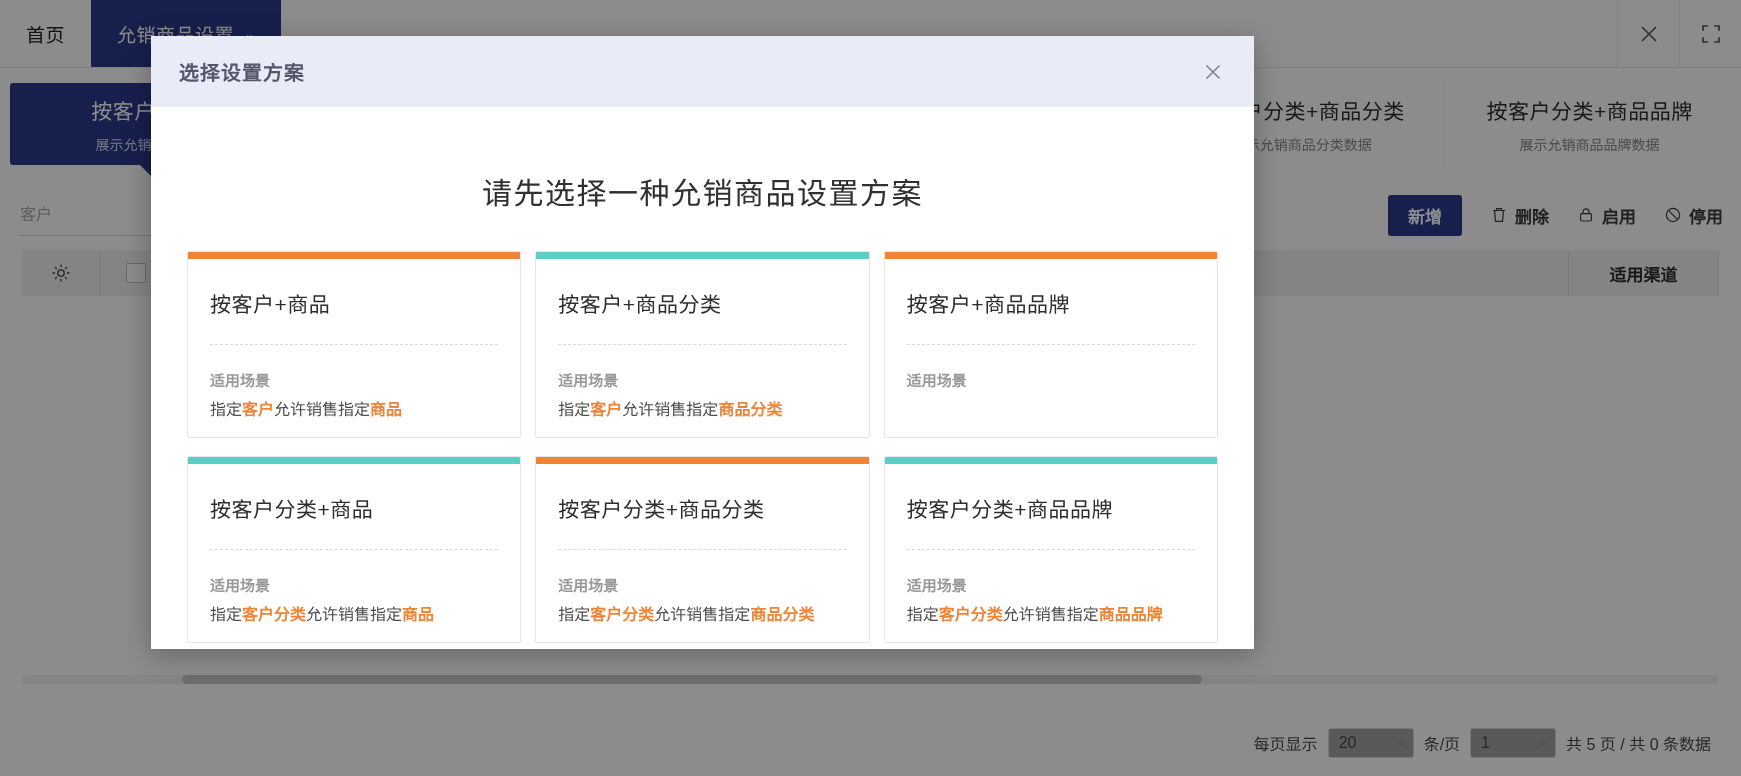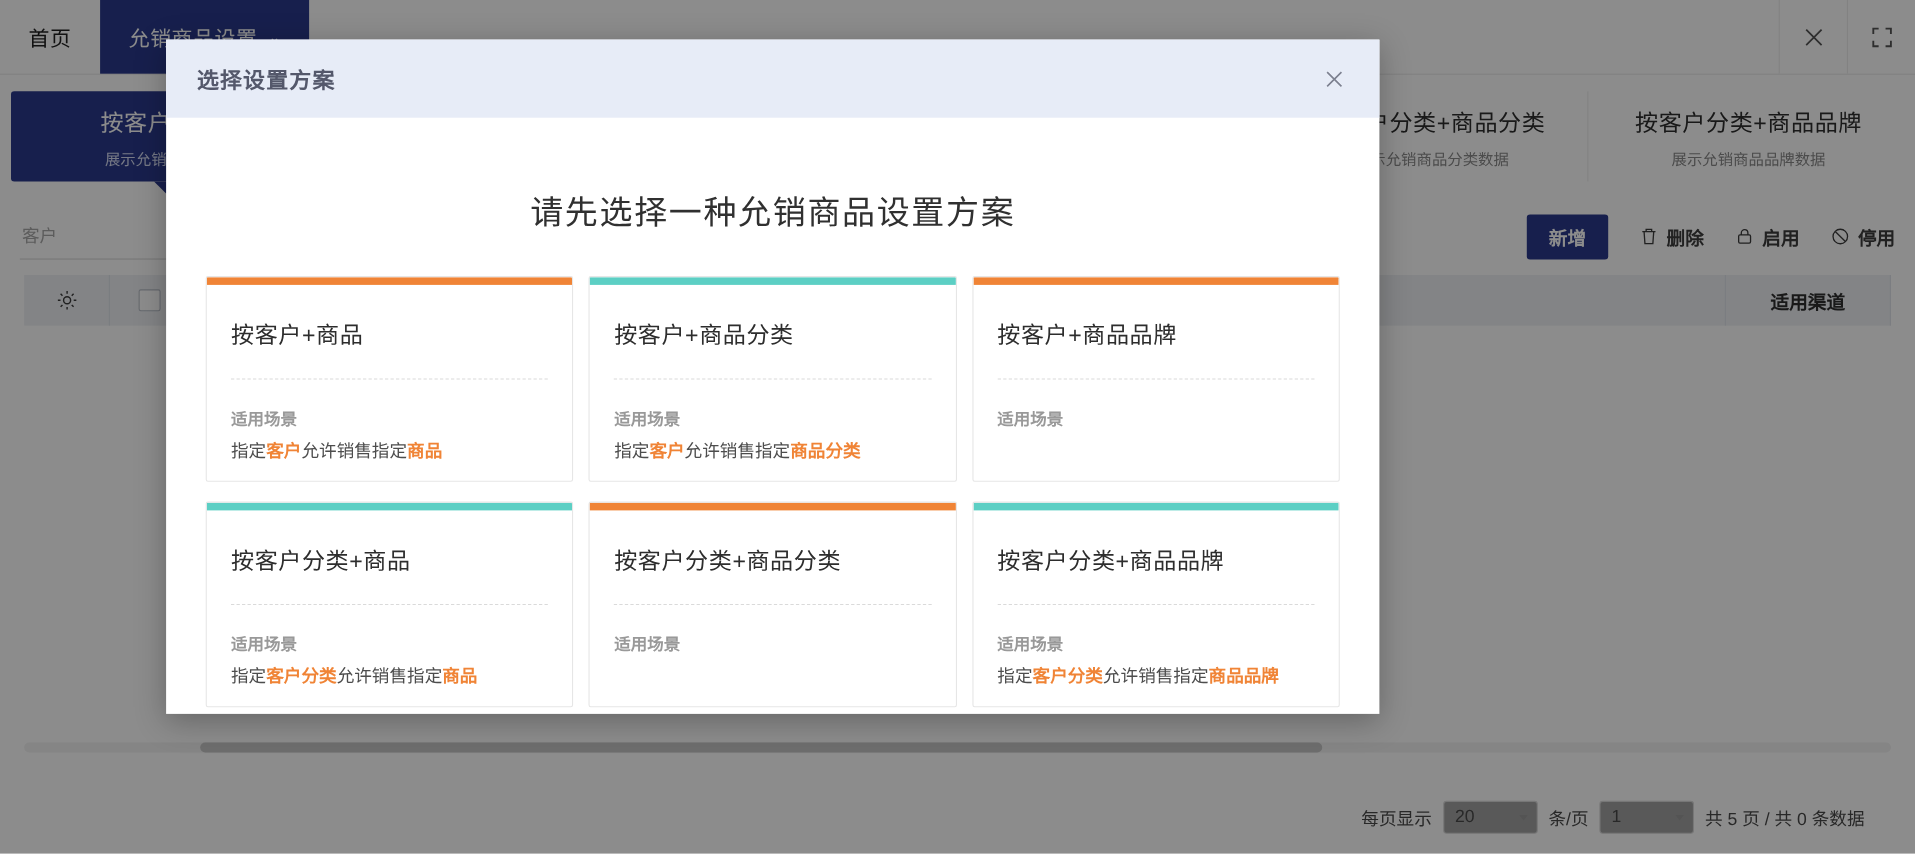--- a/index.html
+++ b/index.html
@@ -190,21 +190,21 @@
     width: 1020px;
     top: 0;
     height: 9px;
     background: #c6c6c6;
     border-radius: 5px;
   }
 
   
   .footer {
     position: absolute;
-    left: 0; right: 16px; bottom: 0;
+    left: 0; right: 0; bottom: 0;
     height: 66px;
     display: flex;
     align-items: center;
     justify-content: flex-end;
     padding-right: 30px;
     gap: 10px;
     font-size: 16px;
     color: #4a4a4a;
     margin-left: 24px;
   }
@@ -503,20 +503,23 @@
         <div class="oc-desc">
           <span>指定</span><b>客户分类</b><span>允许销售指定</span><b>商品</b>
         </div>
       </div>
 
       <div class="opt-card">
         <div class="topbar" style="background: rgb(240, 132, 54);"></div>
         <div class="oc-title">按客户分类+商品分类</div>
         <div class="divider"></div>
         <div class="oc-label">适用场景</div>
+        <div class="oc-desc">
+          <span>指定</span><b>客户分类</b><span>允许销售指定</span><b>商品分类</b>
+        </div>
       </div>
 
       <div class="opt-card">
         <div class="topbar" style="background: rgb(92, 207, 196);"></div>
         <div class="oc-title">按客户分类+商品品牌</div>
         <div class="divider"></div>
         <div class="oc-label">适用场景</div>
         <div class="oc-desc">
           <span>指定</span><b>客户分类</b><span>允许销售指定</span><b>商品品牌</b>
         </div>

